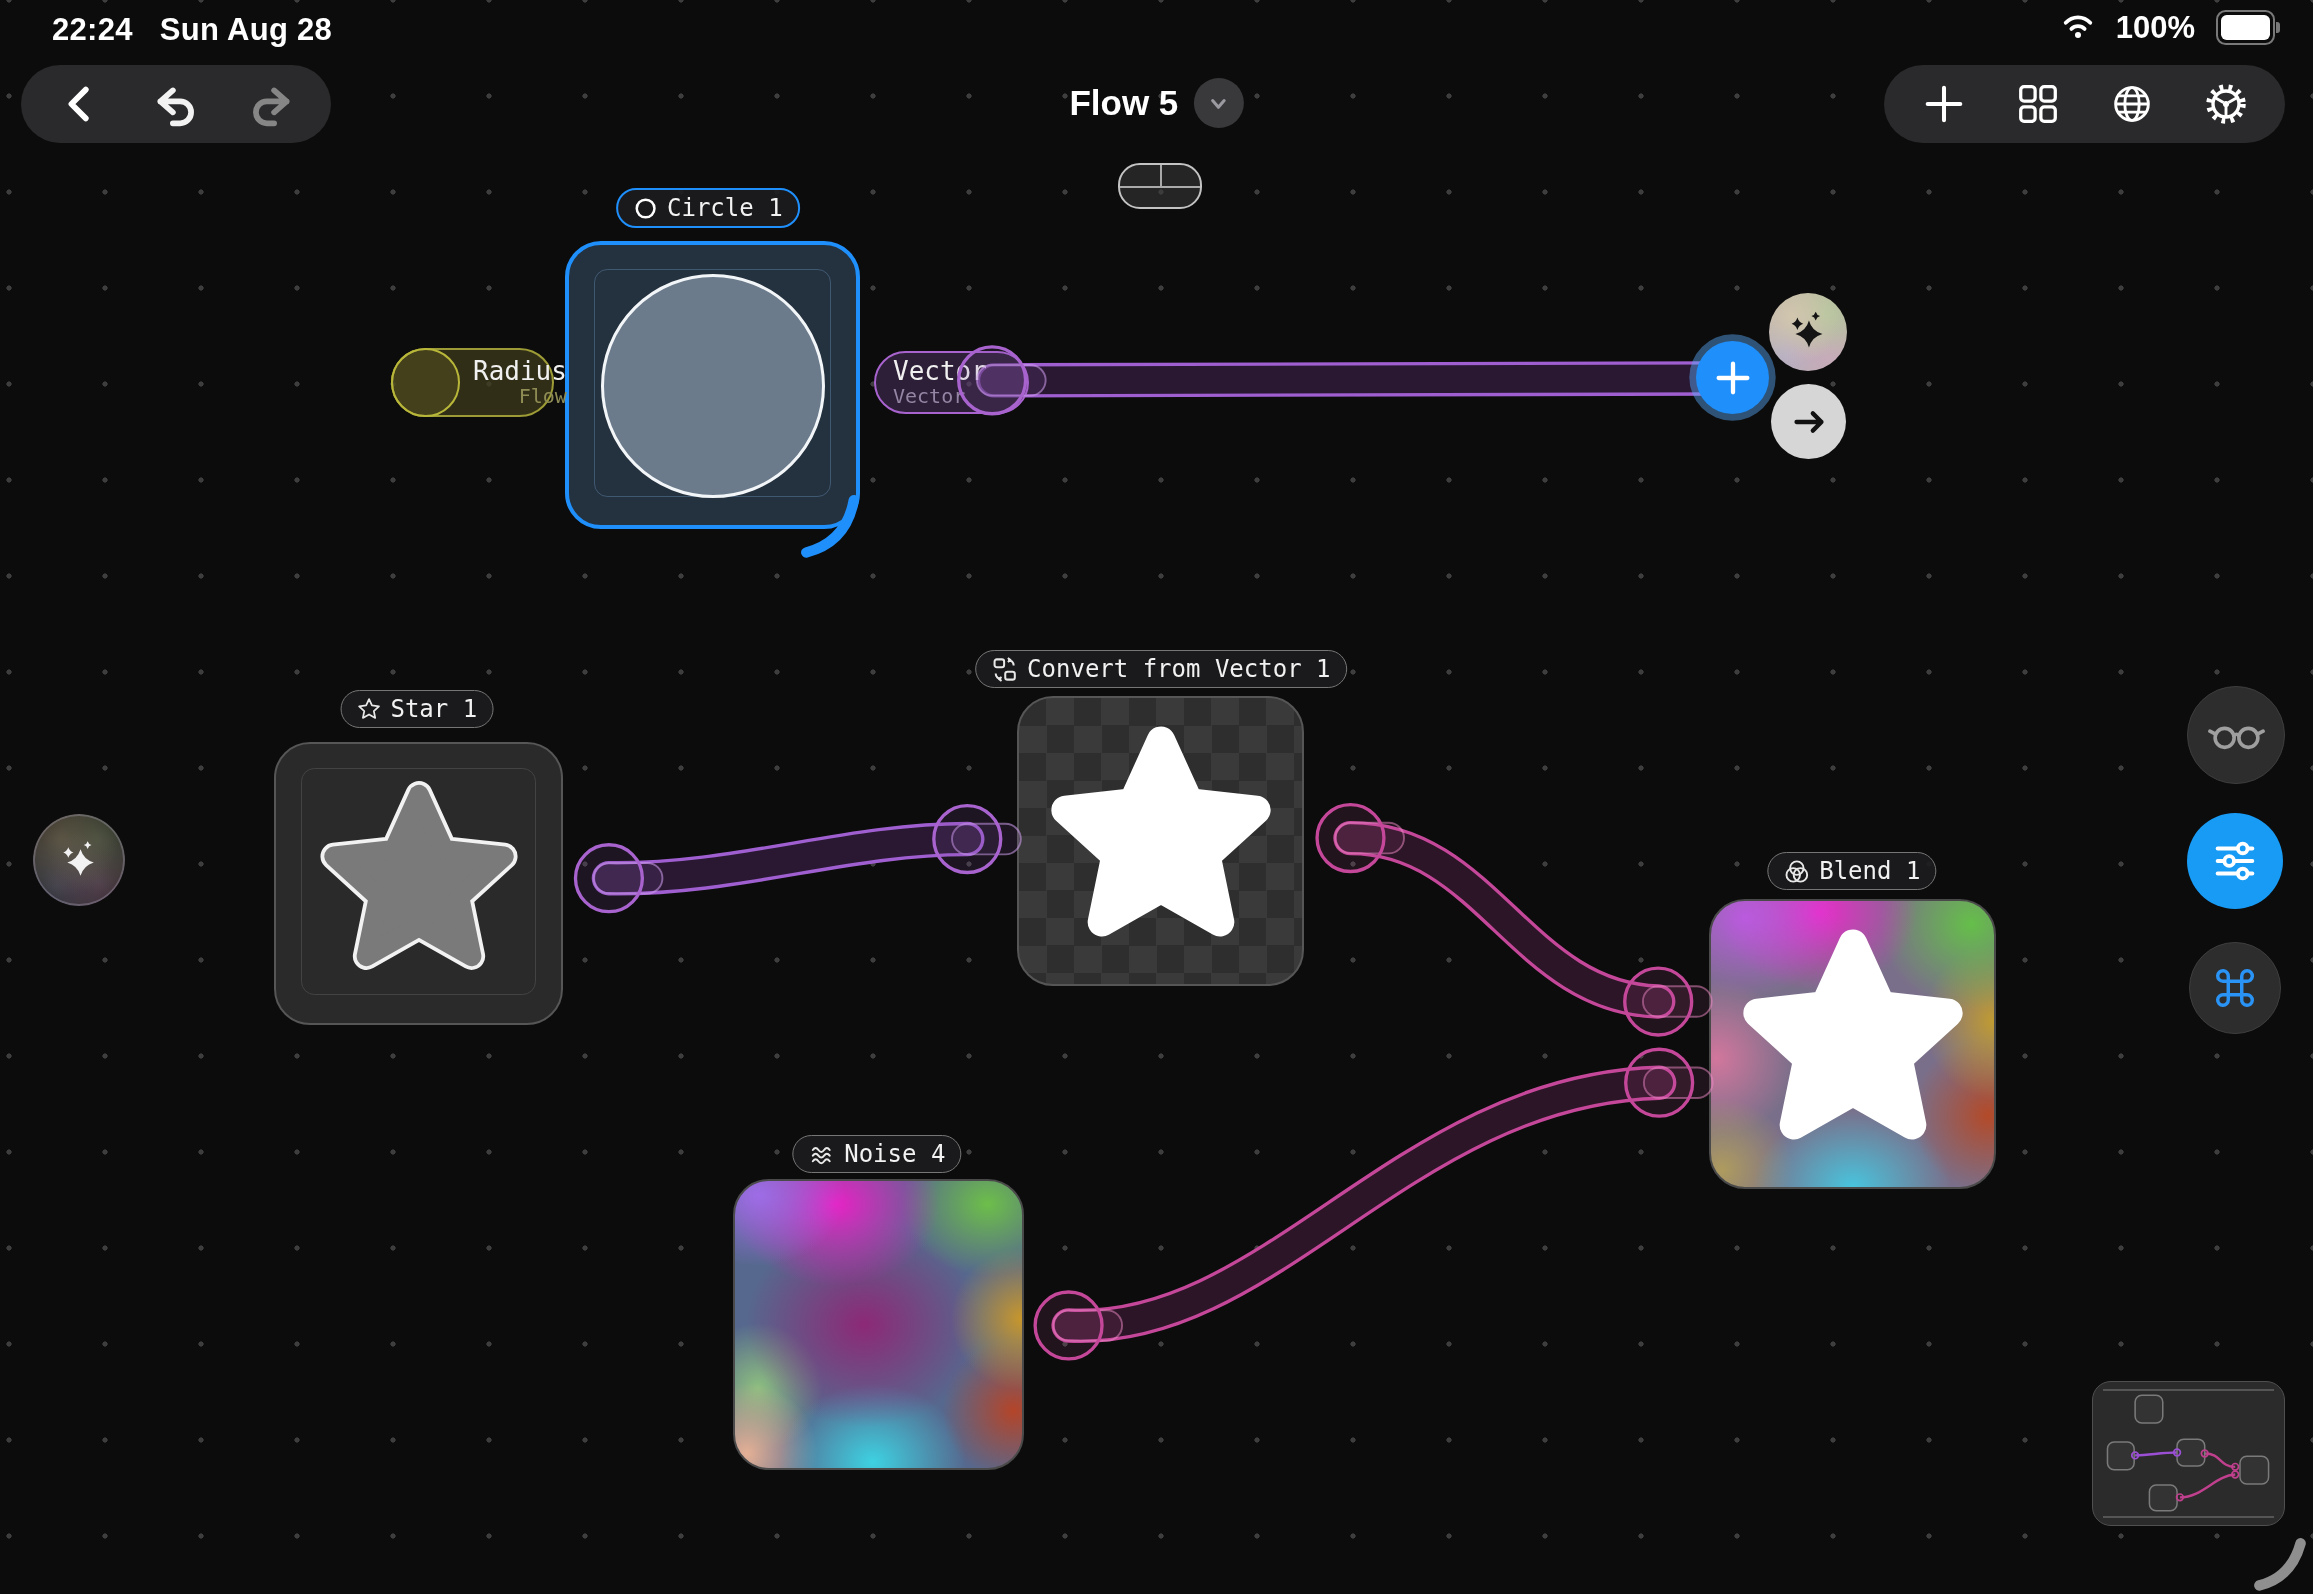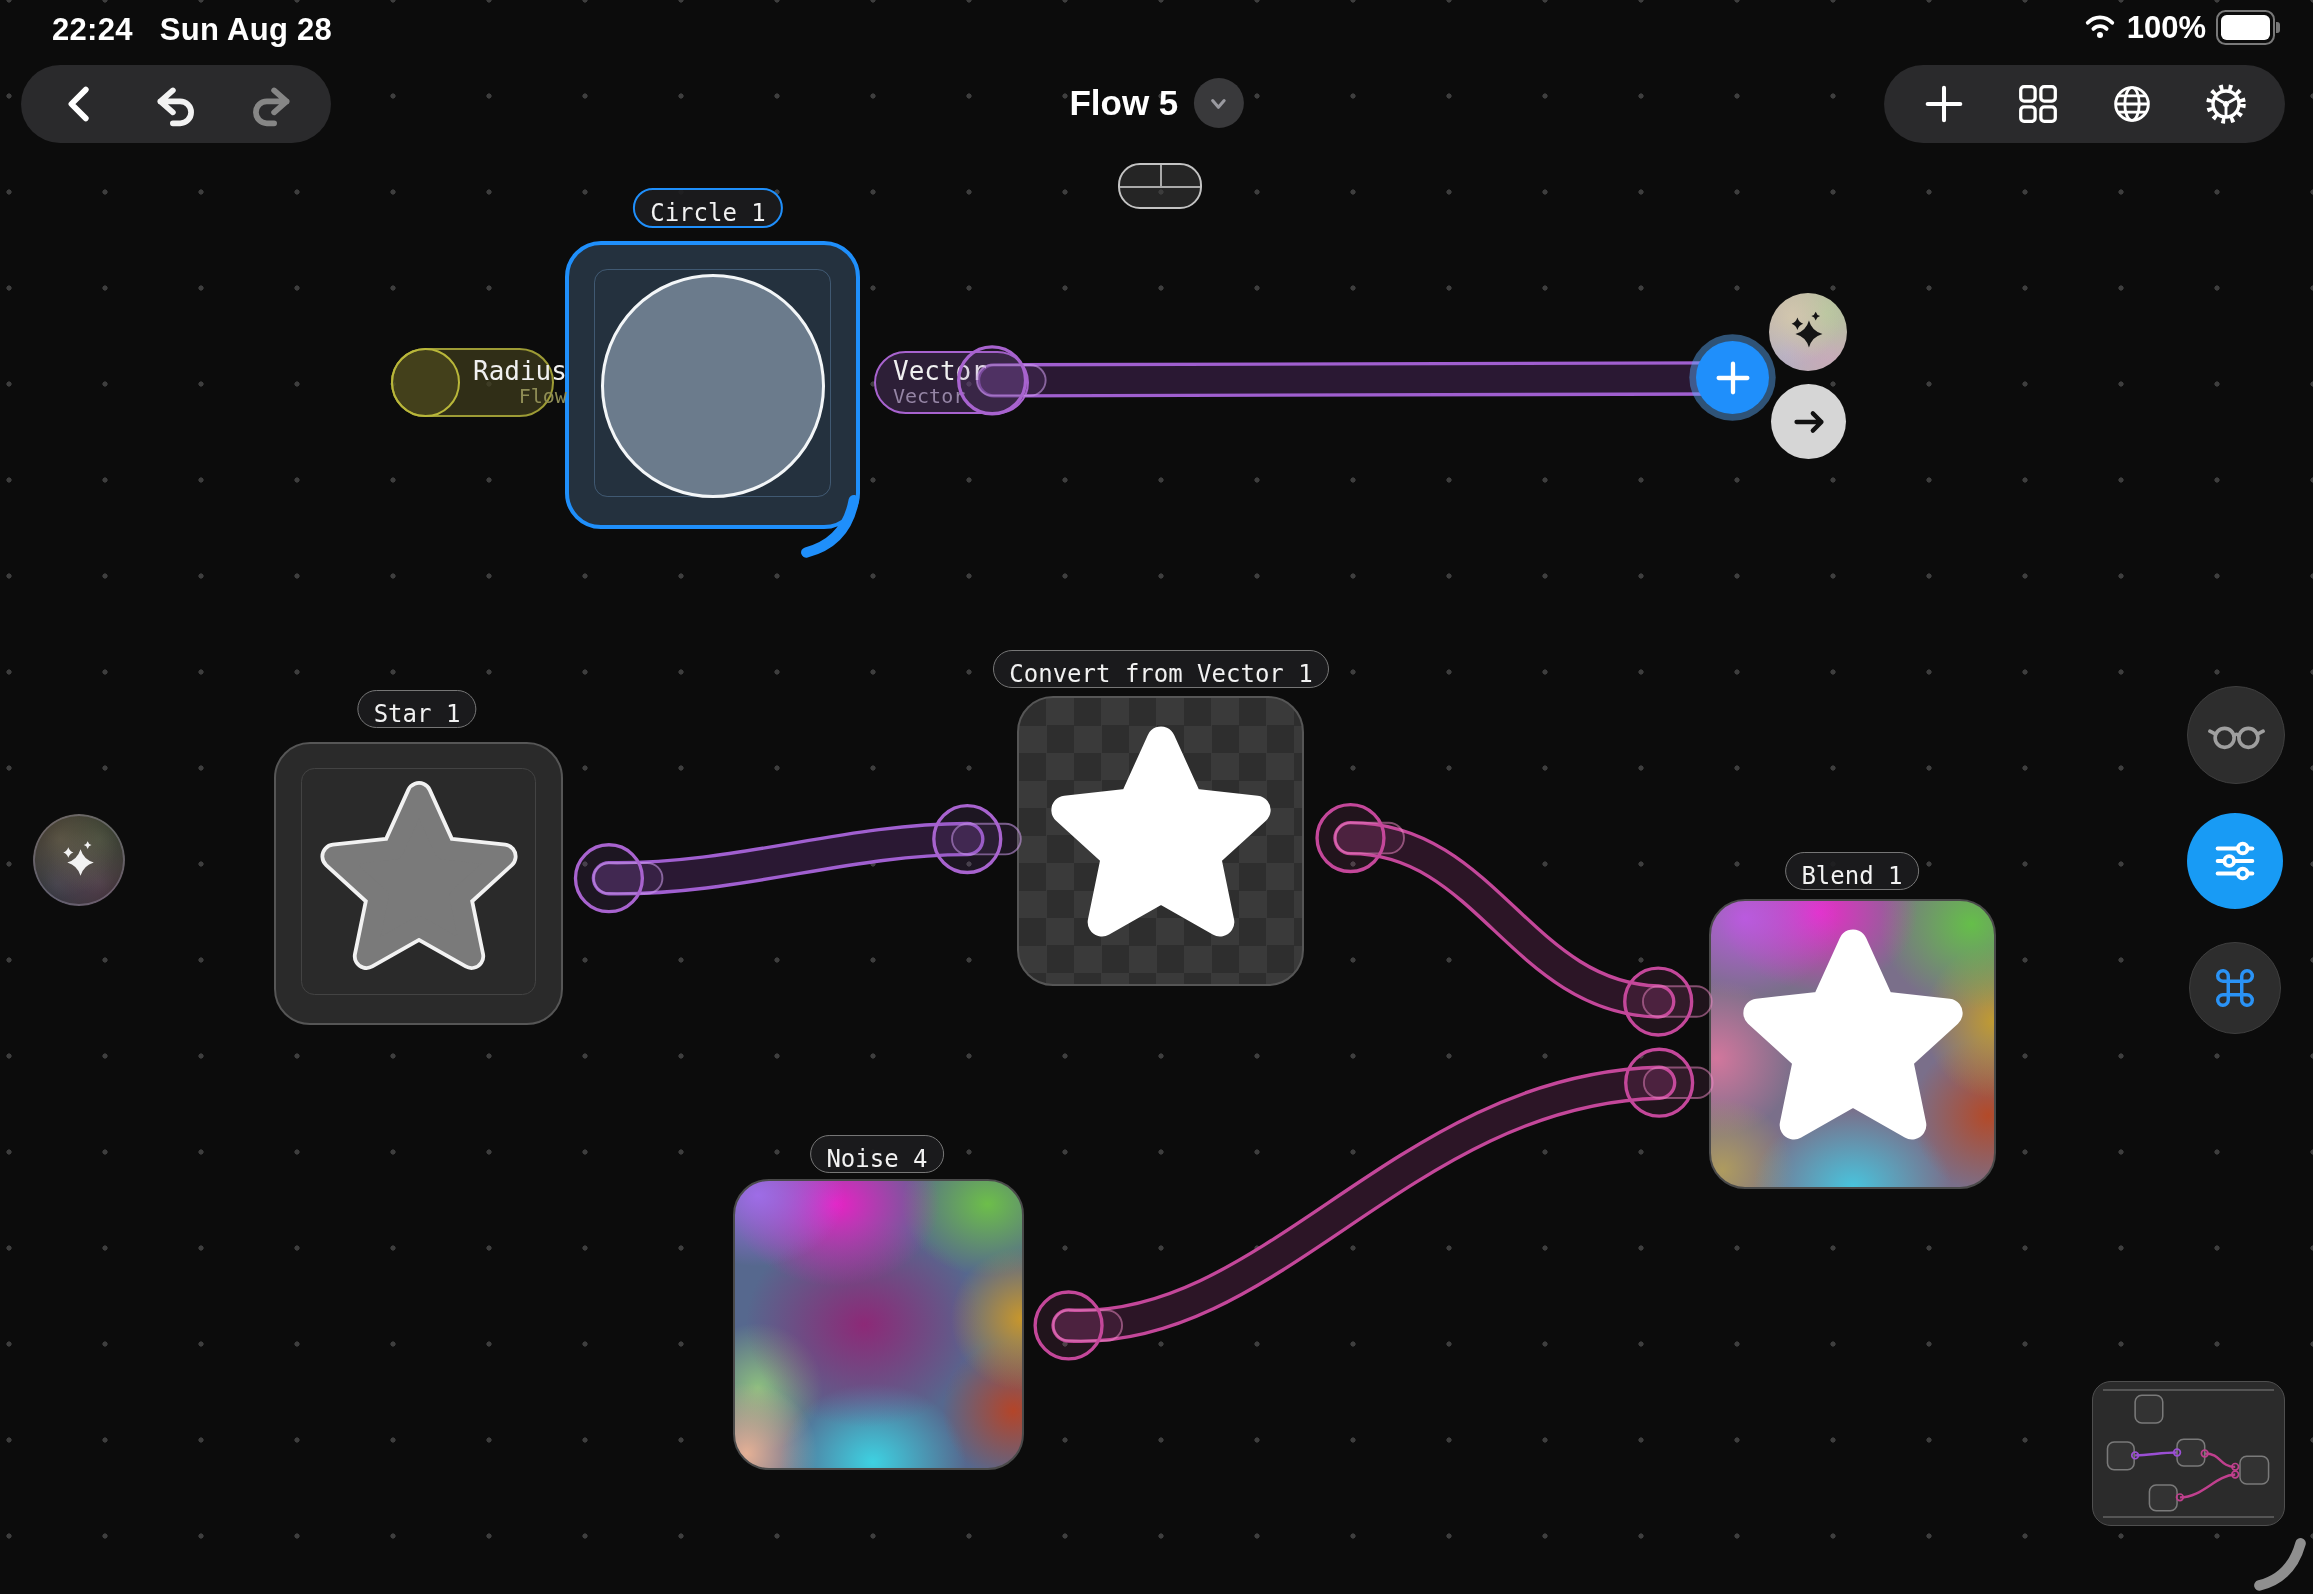--- a/index.html
+++ b/index.html
@@ -6,42 +6,42 @@
   .screen{
     position:relative;width:2313px;height:1594px;overflow:hidden;
     background-color:#0c0c0c;
     background-image:radial-gradient(circle,#3e3e3e 2.3px,transparent 2.9px);
     background-size:96px 96px;background-position:57px 48px;
     font-family:"Liberation Sans",sans-serif;color:#fff;
   }
   .mono{font-family:"DejaVu Sans Mono","Liberation Mono",monospace;}
   
   .sb-left{position:absolute;left:52px;top:11.5px;font-size:31px;font-weight:700;letter-spacing:0.3px;display:flex;gap:27px;}
-  .sb-right{position:absolute;right:38px;top:9.6px;display:flex;align-items:center;gap:10px;font-size:31px;font-weight:700;}
+  .sb-right{position:absolute;right:38px;top:9.6px;display:flex;align-items:center;gap:21px;font-size:31px;font-weight:700;}
   .battery{position:relative;width:55px;height:31px;border:2.4px solid rgba(255,255,255,.45);border-radius:9.6px;}
   .battery .fill{position:absolute;inset:2.9px;background:#fff;border-radius:5.7px;}
   .battery .nub{position:absolute;right:-6.7px;top:9.6px;width:3.8px;height:11.5px;background:rgba(255,255,255,.45);border-radius:0 2.9px 2.9px 0;}
   
   .pillbar{position:absolute;background:#2a2a2c;border-radius:39px;display:flex;align-items:center;justify-content:space-evenly;}
   .pillbar.left{left:21px;top:65px;width:310px;height:78px;}
   .pillbar.right{left:1884px;top:65px;width:401px;height:78px;}
   .tbtn{width:69px;height:69px;display:flex;align-items:center;justify-content:center;border-radius:50%;}
   .title-wrap{position:absolute;left:50%;top:78px;transform:translateX(-50%);display:flex;align-items:center;gap:15.3px;}
   .title{font-size:35px;font-weight:700;}
   .title-chevron{width:50px;height:50px;border-radius:50%;background:#39393b;display:flex;align-items:center;justify-content:center;}
   
   .mouse-pill{position:absolute;left:1118px;top:163px;width:80px;height:42px;border:2.4px solid #c3c3c3;border-radius:22px;background:rgba(58,58,58,.55);}
   .mouse-pill .hline{position:absolute;left:0;right:0;top:50%;height:1.9px;background:#a9a9a9;}
   .mouse-pill .vline{position:absolute;left:50%;top:0;width:1.9px;height:50%;background:#a9a9a9;}
   
   svg.layer{position:absolute;left:0;top:0;pointer-events:none;}
   
   .nlabel{position:absolute;transform:translateX(-50%);height:36px;display:flex;align-items:center;gap:8.6px;
     padding:0 15.3px;border:1.9px solid #767676;border-radius:20px;background:rgba(28,28,30,.9);
-    font-size:24px;color:#f2f2f2;white-space:nowrap;z-index:6;flex-direction:column;}
+    font-size:24px;color:#f2f2f2;white-space:nowrap;z-index:6;}
   .nlabel.selected{border:2.9px solid #1F8FFB;}
   
   .node{position:absolute;border-radius:36px;z-index:4;}
   .node .inner-frame{position:absolute;inset:24px 25px 28px 25px;border:1.9px solid #434343;border-radius:13.4px;}
   .node-circle{left:565px;top:241px;width:287px;height:280px;background:#24313e;border:4.8px solid #1F8FFB;}
   .node-circle .inner-frame{border-color:rgba(125,175,225,.32);}
   .node-circle .disc{position:absolute;left:32px;top:29px;width:218px;height:218px;border-radius:50%;
     background:#6b7b8c;border:3.3px solid #f3f6f8;}
   .node-star{left:274px;top:742px;width:285px;height:279px;background:#2a2a2a;border:2.9px solid #565656;display:flex;align-items:center;justify-content:center;}
   .node-convert{left:1017px;top:696px;width:283px;height:286px;border:2.9px solid #565656;overflow:hidden;

